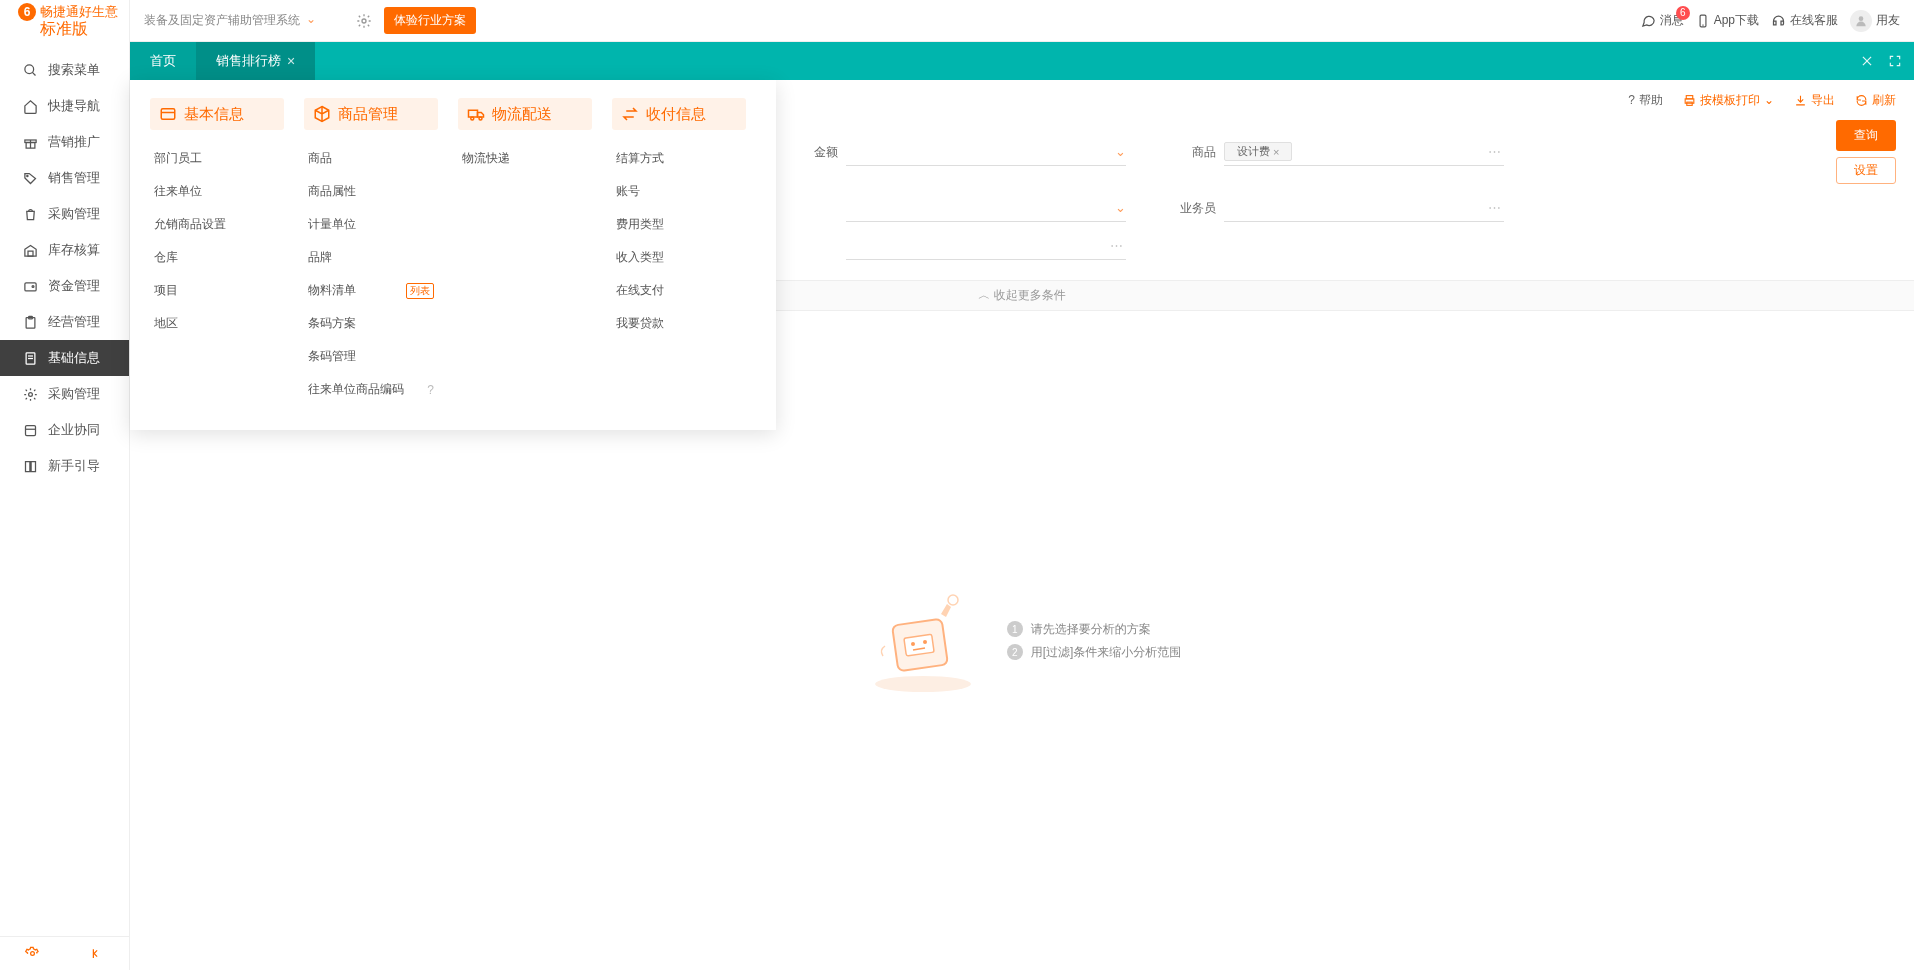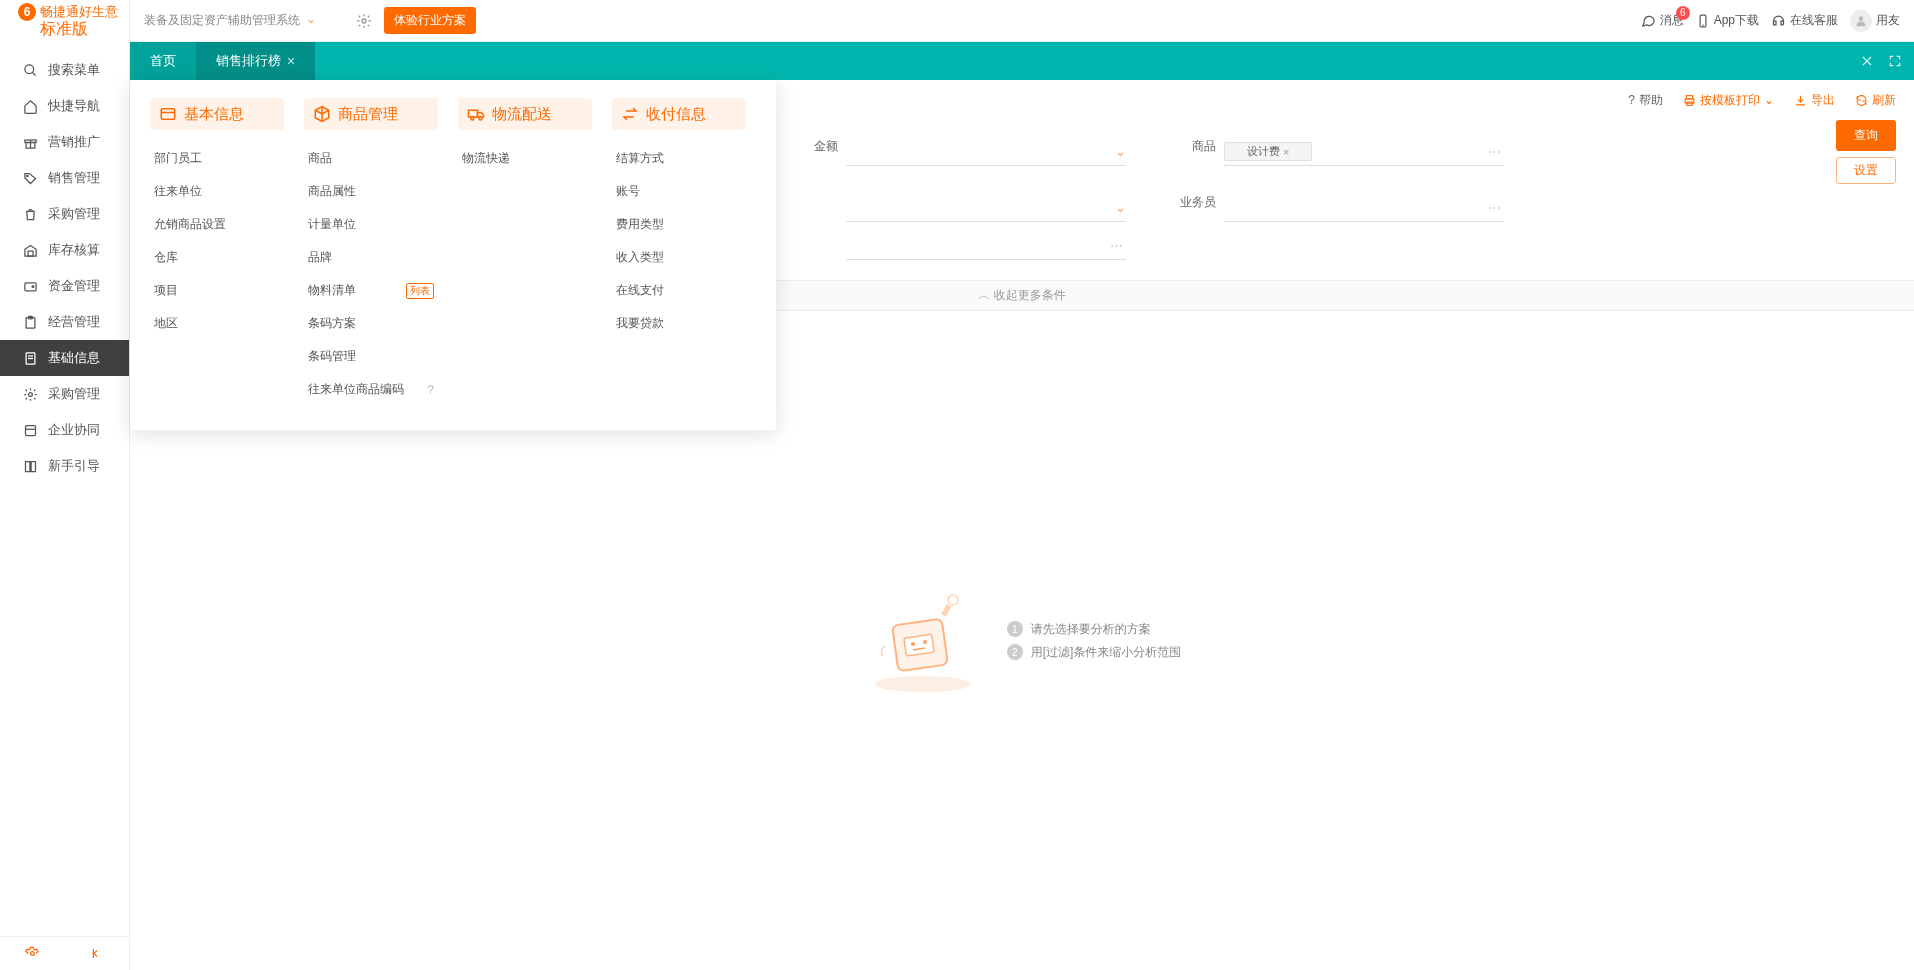--- a/index.html
+++ b/index.html
@@ -43,24 +43,24 @@
 .content { flex: 1; display: flex; flex-direction: column; position: relative; background: #fff; }
 
 
 .toolbar { height: 40px; display: flex; align-items: center; justify-content: flex-end; gap: 20px; padding: 0 18px; }
 .tool-link { display: flex; align-items: center; gap: 4px; font-size: 12px; cursor: pointer; color: #666; }
 .tool-link.orange { color: #ff6a00; }
 
 
 .filters { padding: 0 18px 10px 18px; }
 .filter-row { display: flex; align-items: center; margin-bottom: 10px; gap: 10px; }
-.filter-group { display: flex; gap: 8px; margin-right: 30px; }
+.filter-group { display: flex; align-items: center; gap: 8px; margin-right: 30px; }
 .filter-label { color: #666; font-size: 12px; width: 50px; text-align: right; }
 .filter-input-wrap { position: relative; display: flex; align-items: center; border-bottom: 1px solid #ddd; min-width: 280px; height: 28px; }
-.tag { background: #f5f5f5; border: 1px solid #e0e0e0; border-radius: 2px; padding: 1px 22px; font-size: 11px; color: #666; display: inline-flex; align-items: center; gap: 3px; }
+.tag { background: #f5f5f5; border: 1px solid #e0e0e0; border-radius: 2px; padding: 1px 12px; font-size: 11px; color: #666; display: inline-flex; align-items: center; gap: 3px; }
 .tag-x { cursor: pointer; color: #999; }
 .dots { position: absolute; right: 2px; color: #bbb; cursor: pointer; letter-spacing: 1px; }
 .chev-down { color: #ff9c5a; cursor: pointer; margin-left: auto; }
 .primary-btn { background: #ff6a00; color: #fff; border: none; border-radius: 3px; padding: 7px 18px; font-size: 12px; cursor: pointer; }
 .ghost-btn { background: #fff; color: #ff6a00; border: 1px solid #ffb27f; border-radius: 3px; padding: 4px 14px; font-size: 12px; cursor: pointer; }
 .btn-col { display: flex; flex-direction: column; gap: 6px; margin-left: auto; }
 
 
 .collapse-bar { text-align: center; font-size: 12px; color: #999; padding: 6px 0; background: #fafafa; border-top: 1px solid #eee; border-bottom: 1px solid #eee; cursor: pointer; }
 

